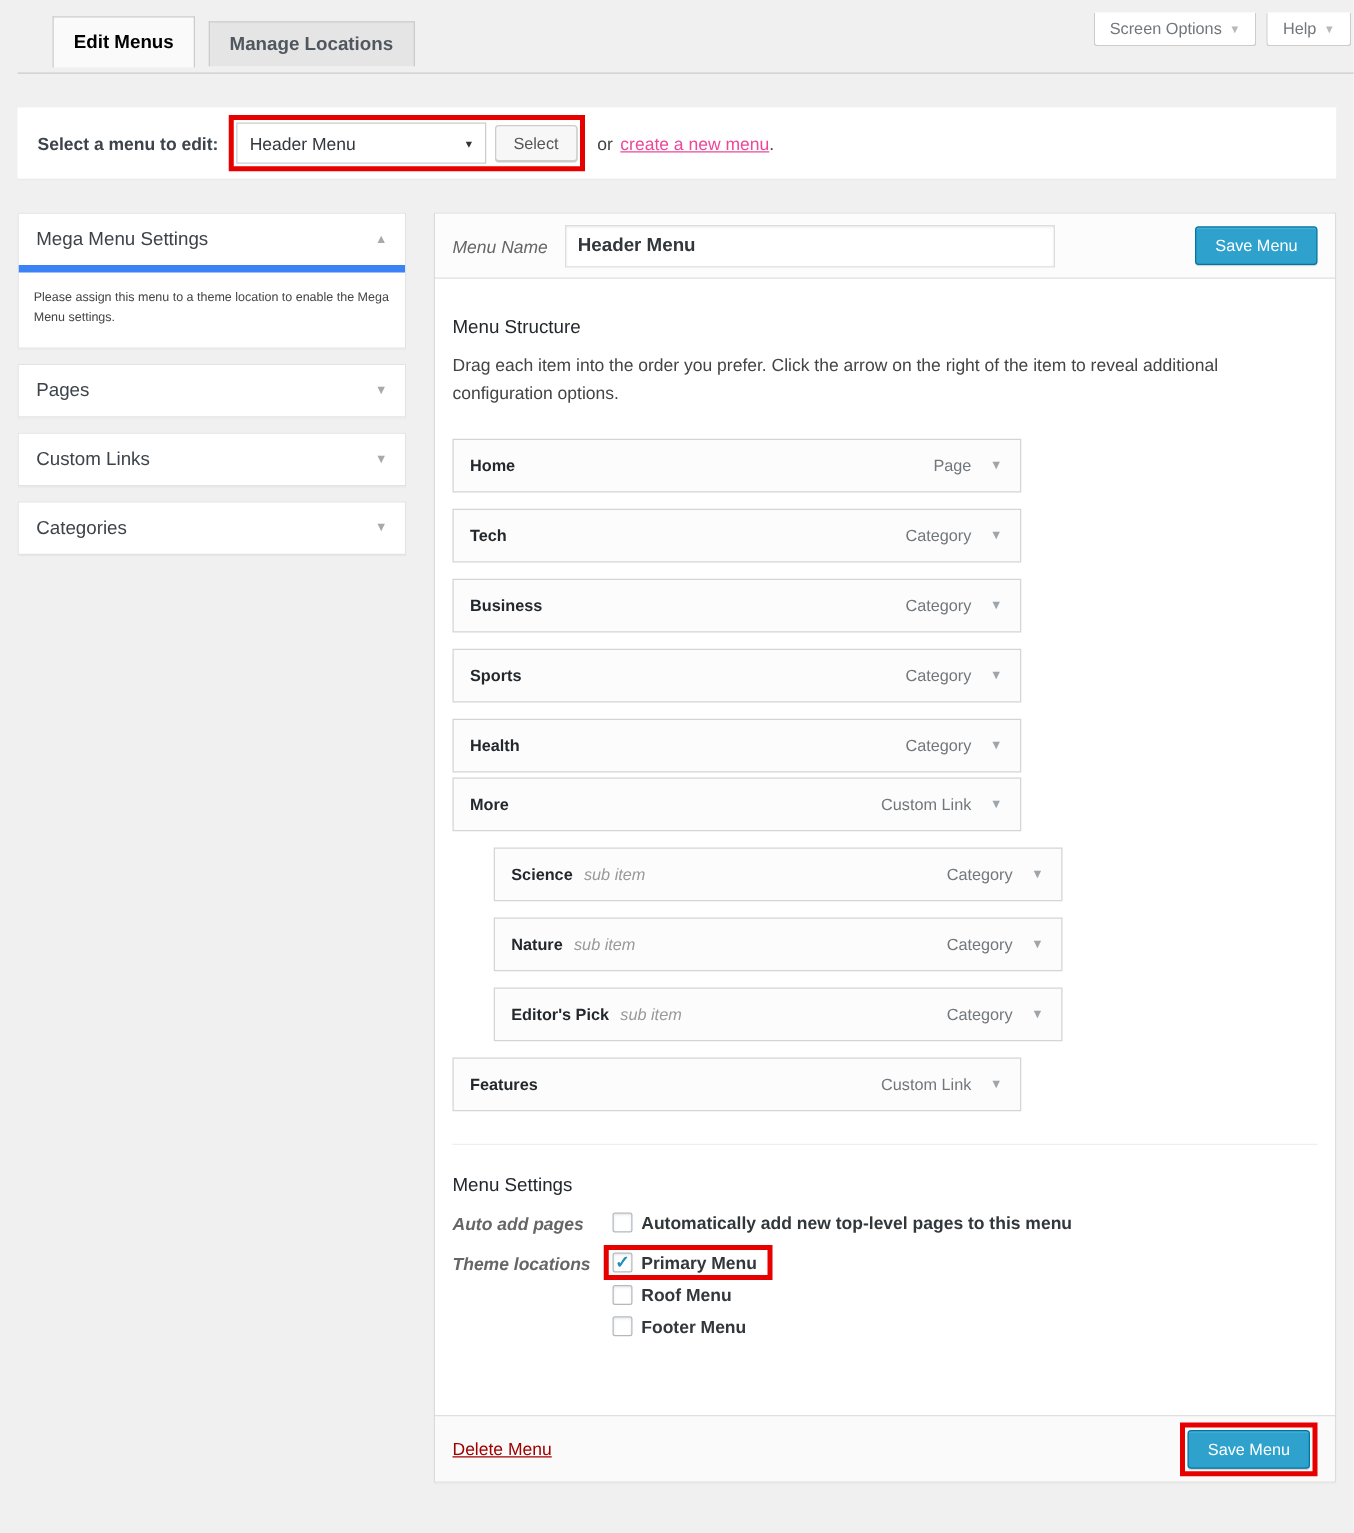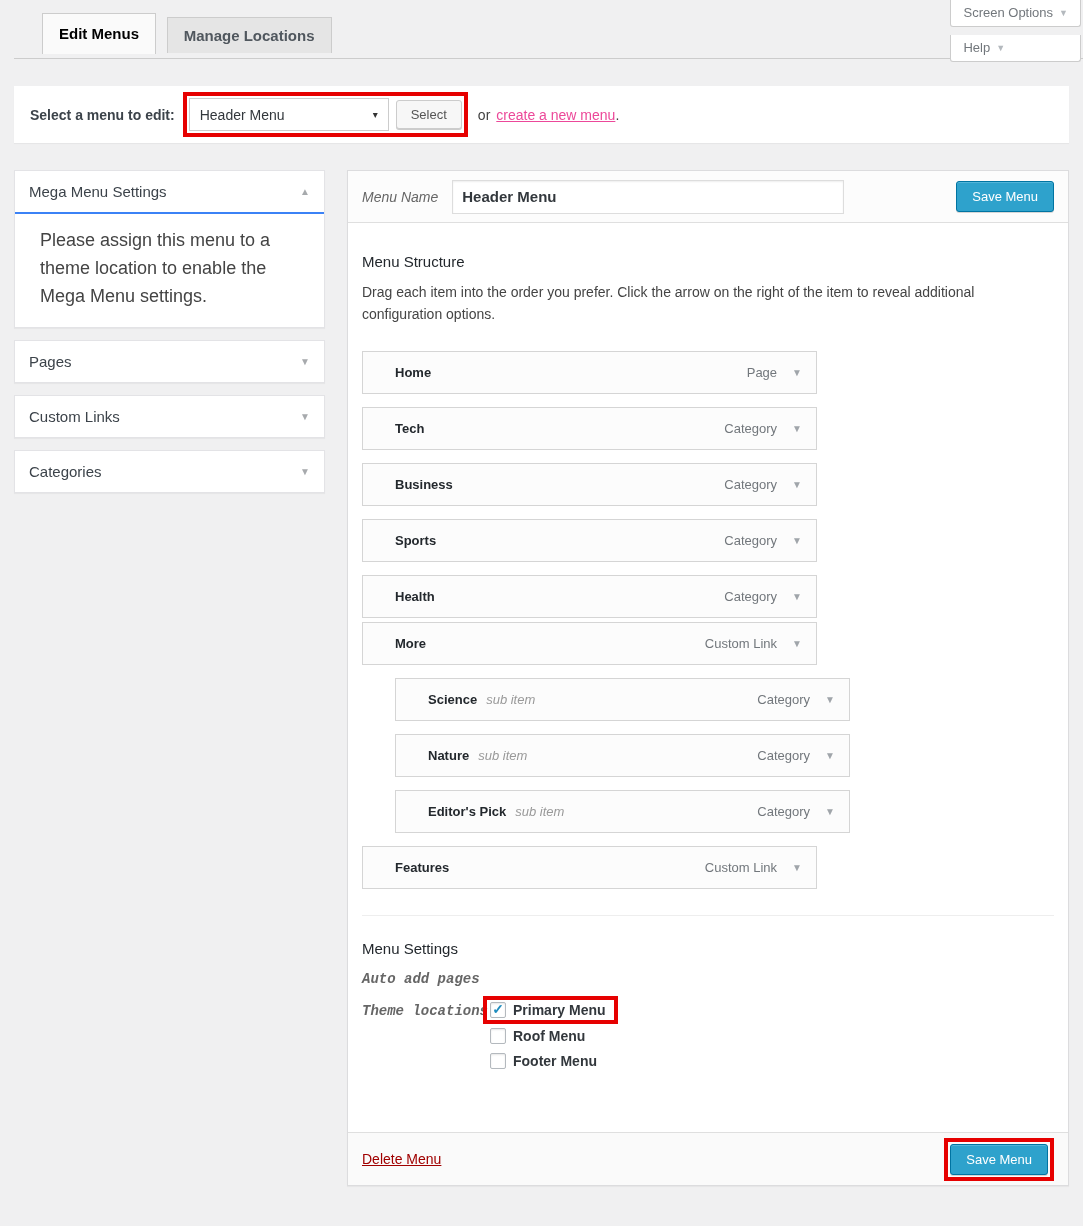--- a/index.html
+++ b/index.html
@@ -6,21 +6,21 @@
   html,body { width:1083px; height:1226px; }
   body {
     background:#f0f0f1;
     font-family:"Liberation Sans", sans-serif;
     font-size:13px;
     color:#32373c;
     position:relative;
     overflow:hidden;
   }
   
-  .screen-meta { position:absolute; top:0; right:2px; display:flex; gap:8px; z-index:5;flex-direction:column; }
+  .screen-meta { position:absolute; top:10px; right:2px; display:flex; gap:8px; z-index:5; }
   .screen-meta-btn {
     background:#fff; border:1px solid #ccc; border-top:none;
     border-radius:0 0 3px 3px;
     padding:5px 12px 6px; color:#72777c; font-size:13px;
     display:flex; align-items:center; gap:6px; cursor:pointer;
   }
   .screen-meta-btn .caret { font-size:9px; color:#b4b9be; }
   
   .tab-row { padding:15px 0 0 28px; border-bottom:1px solid #ccc; margin:0 0 0 14px; height:59px; }
   .nav-tab {
@@ -56,21 +56,21 @@
   
   .columns { display:flex; margin:0 14px; gap:22px; align-items:flex-start; }
   
   .sidebar { width:311px; flex:none; }
   .postbox { background:#fff; border:1px solid #e3e3e6; box-shadow:0 1px 1px rgba(0,0,0,.04); margin-bottom:12px; }
   .postbox-head {
     display:flex; align-items:center; padding:12px 14px; cursor:pointer;
   }
   .postbox-head .title { flex:1; font-size:15px; color:#3c434a; }
   .postbox-head .caret { font-size:10px; color:#a7aaad; }
-  .postbox-body { border-top:2px solid #3b82f6; padding:13px 25px 16px; font-size:18px; color:#444; line-height:1.55; }
+  .postbox-body { border-top:6px solid #3b82f6; padding:13px 12px 16px; font-size:10px; color:#444; line-height:1.55; }
   
   .main-panel { flex:1; background:#fff; border:1px solid #dcdcde; box-shadow:0 1px 1px rgba(0,0,0,.04); }
   .panel-header {
     background:#fcfcfc; border-bottom:1px solid #dfdfdf;
     display:flex; align-items:center; padding:10px 14px; height:52px;
   }
   .panel-header .mn-label { font-style:italic; font-weight:normal; color:#666; font-size:14px; margin-right:14px; }
   .mn-input {
     width:392px; height:34px; border:1px solid #ddd; box-shadow:inset 0 1px 2px rgba(0,0,0,.07);
     padding:0 9px; font-size:15px; font-weight:bold; color:#32373c; font-family:inherit;
@@ -79,34 +79,34 @@
     background:#2ea2cc; border:1px solid #0074a2; border-radius:3px;
     color:#fff; font-size:13px; padding:7px 15px; cursor:pointer; font-family:inherit;
     box-shadow:inset 0 1px 0 rgba(120,200,230,.5), 0 1px 0 rgba(0,0,0,.15);
   }
   .panel-body { padding:6px 14px 40px; }
   .section-title { font-size:15px; font-weight:400; color:#23282d; margin:24px 0 12px; }
   .section-desc { font-size:14px; color:#444; line-height:1.55; width:680px; margin-bottom:26px; }
   
   .item-row {
     width:455px; height:43px; background:#fcfcfc; border:1px solid #d5d5d5;
-    display:flex; align-items:center; padding:0 14px 0 32px;
+    display:flex; align-items:center; padding:0 14px 0 13px;
     margin-bottom:13px; cursor:move;
   }
   .item-row.tight { margin-top:-9px; }
   .item-row.sub { margin-left:33px; }
   .item-row .label { font-weight:bold; font-size:13px; color:#23282d; }
   .item-row .sub-note { font-style:italic; color:#999; font-size:13px; margin-left:9px; }
   .item-row .spacer, .flex-spacer { flex:1; }
   .item-row .type { color:#72777c; font-size:13px; }
   .item-row .caret { font-size:10px; color:#a0a5aa; margin-left:15px; cursor:pointer; }
   .hr-line { border:none; border-top:1px solid #eee; margin:26px 0 4px; }
   
   .setting-row { display:flex; margin-bottom:14px; }
-  .setting-label { width:128px; flex:none; font-style:italic; font-weight:bold; color:#666; font-size:14px; padding-top:2px;font-family:Liberation Mono, monospace; }
+  .setting-label { width:128px; flex:none; font-style:italic; font-weight:bold; color:#666; font-size:14px; padding-top:2px; }
   .chk-line { display:flex; align-items:center; gap:7px; margin-bottom:9px; }
   .checkbox {
     width:16px; height:16px; background:#fff; border:1px solid #b4b9be; border-radius:2px;
     box-shadow:inset 0 1px 2px rgba(0,0,0,.1); cursor:pointer; flex:none;
     display:flex; align-items:center; justify-content:center;
   }
   .checkbox .check { color:#1e8cbe; font-size:14px; font-weight:bold; line-height:1; position:relative; top:-1px; }
   .chk-label { font-weight:bold; font-size:14px; color:#32373c; cursor:pointer; }
   .primary-highlight {
     display:inline-flex; align-items:center; gap:7px;
@@ -258,20 +258,24 @@
         <span class="type">Custom Link</span>
         <span class="caret">▼</span>
       </div>
 
       <hr class="hr-line">
 
       <h2 class="section-title">Menu Settings</h2>
 
       <div class="setting-row">
         <span class="setting-label">Auto add pages</span>
+        <span class="chk-line" style="margin-bottom:0">
+          <span class="checkbox"></span>
+          <span class="chk-label">Automatically add new top-level pages to this menu</span>
+        </span>
       </div>
 
       <div class="setting-row">
         <span class="setting-label">Theme locations</span>
         <div>
           <div>
             <span class="primary-highlight">
               <span class="checkbox">
                 <span class="check">✓</span>
               </span>

